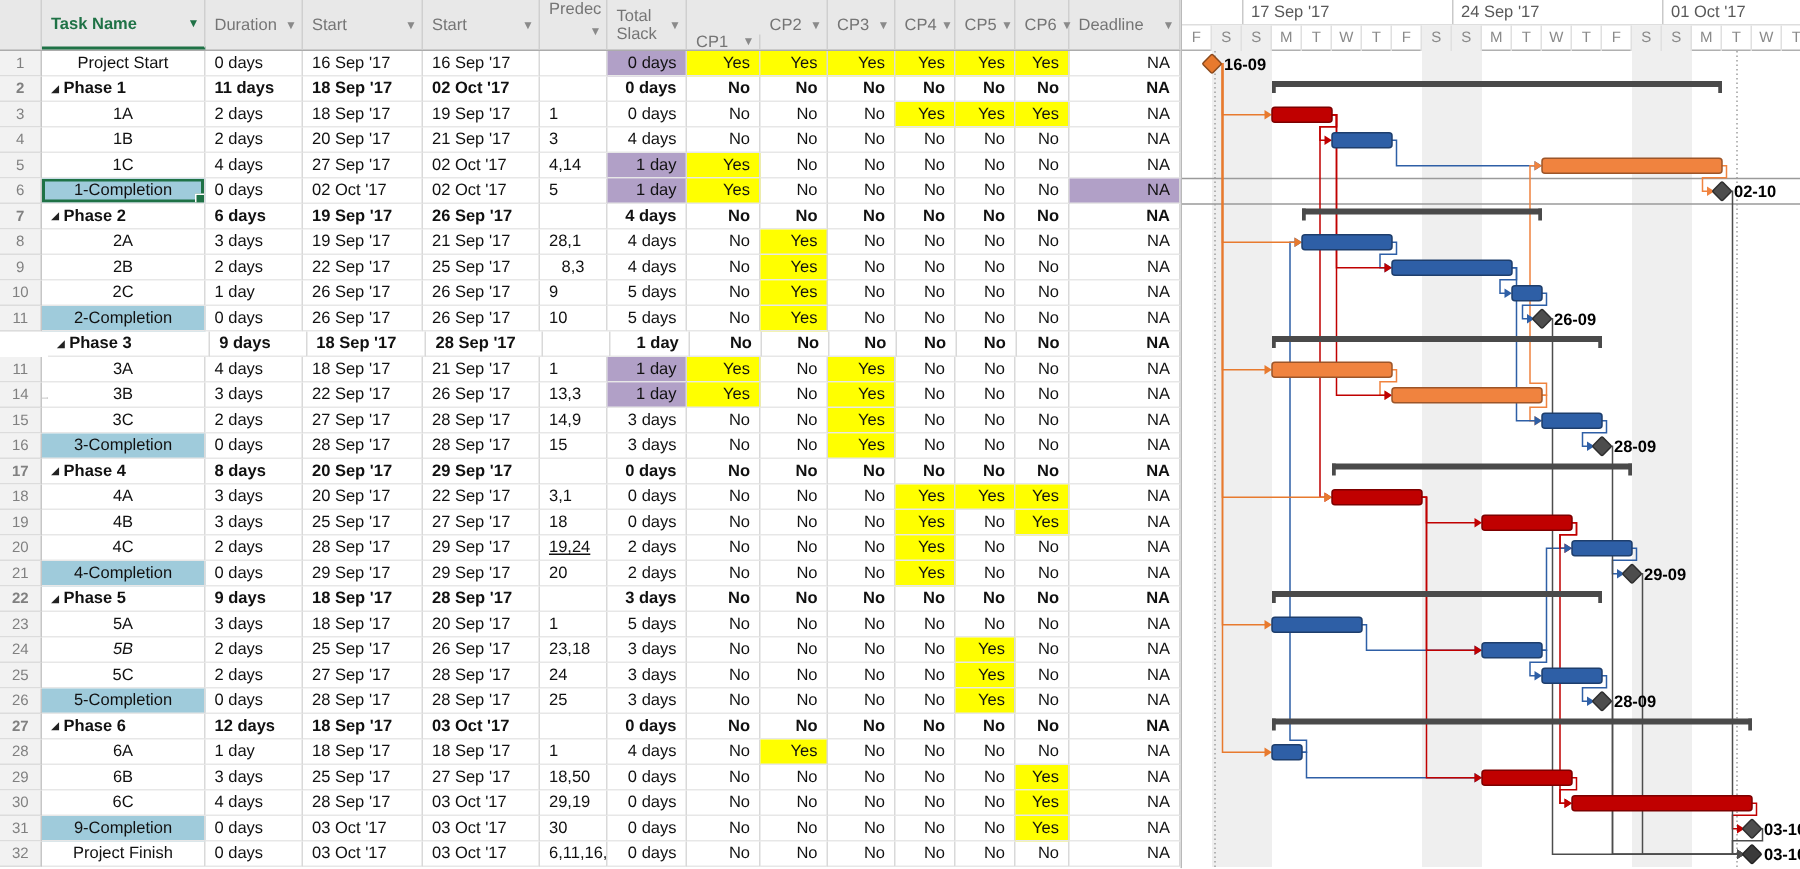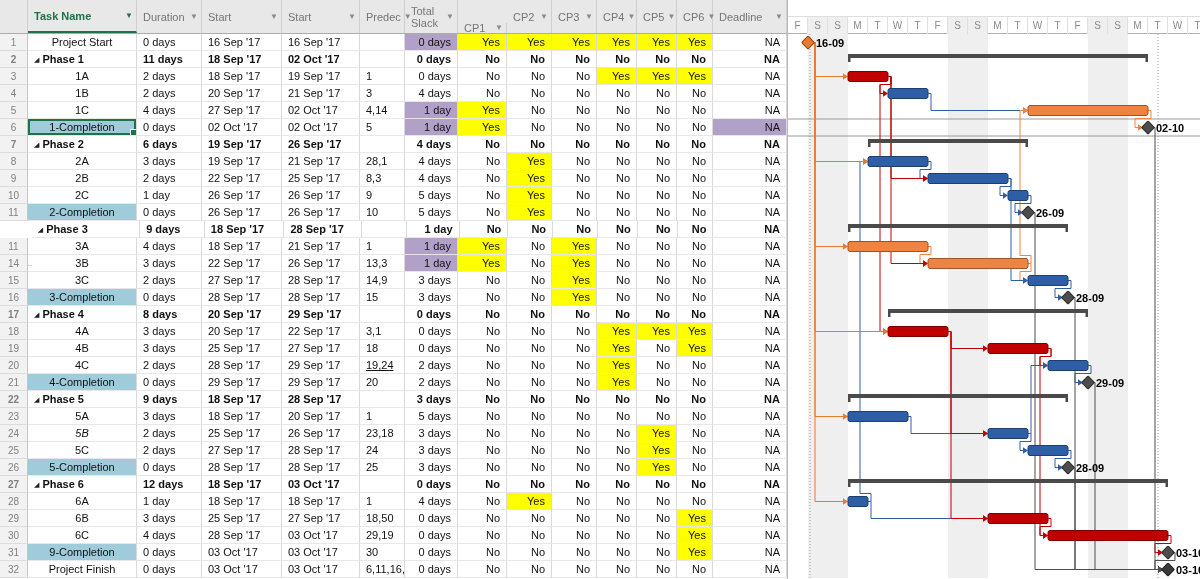--- a/index.html
+++ b/index.html
@@ -61,21 +61,21 @@
           <span class="harrow">▼</span>
         </div>
         <div class="th" style="width: 80px;">
           <span>Start</span>
           <span class="harrow">▼</span>
         </div>
         <div class="th" style="width: 78px;">
           <span>Start</span>
           <span class="harrow">▼</span>
         </div>
-        <div class="th" style="width: 45px;">
+        <div class="th" style="width: 45px; flex-direction: column;">
           <span>Predec</span>
           <span class="harrow">▼</span>
         </div>
         <div class="th" style="width: 53px;">
           <span>Total Slack</span>
           <span class="harrow">▼</span>
         </div>
         <div class="th" style="width: 49px; margin-top: 23px;">
           <span>CP1</span>
           <span class="harrow">▼</span>
@@ -233,21 +233,21 @@
           <div class="td right" style="width: 40px;">No</div>
           <div class="td right" style="width: 36px;">No</div>
           <div class="td right" style="width: 74px;">NA</div>
         </div>
         <div class="tr">
           <div class="td num" style="width: 28px;">9</div>
           <div class="td center" style="width: 109px;">2B</div>
           <div class="td " style="width: 65px;">2 days</div>
           <div class="td " style="width: 80px;">22 Sep '17</div>
           <div class="td " style="width: 78px;">25 Sep '17</div>
-          <div class="td " style="width: 45px;">8,3</div>
+          <div class="td " style="width: 45px; text-align: center;">8,3</div>
           <div class="td right" style="width: 53px;">4 days</div>
           <div class="td right" style="width: 49px;">No</div>
           <div class="td right yellow" style="width: 45px;">Yes</div>
           <div class="td right" style="width: 45px;">No</div>
           <div class="td right" style="width: 40px;">No</div>
           <div class="td right" style="width: 40px;">No</div>
           <div class="td right" style="width: 36px;">No</div>
           <div class="td right" style="width: 74px;">NA</div>
         </div>
         <div class="tr">
@@ -615,20 +615,25 @@
           <div class="td right" style="width: 45px;">No</div>
           <div class="td right" style="width: 40px;">No</div>
           <div class="td right" style="width: 40px;">No</div>
           <div class="td right" style="width: 36px;">No</div>
           <div class="td right" style="width: 74px;">NA</div>
         </div>
       </div>
   </div>
   <div class="gantt">
     <div class="ghead">
+      <div class="gweekrow">
+          <div class="gweek" style="left: 40px; width: 134px;">17 Sep '17</div>
+          <div class="gweek" style="left: 180px; width: 134px;">24 Sep '17</div>
+          <div class="gweek" style="left: 320px; width: 134px;">01 Oct '17</div>
+        </div>
       <div class="gdayrow">
           <div class="gday" style="left: 0px;">F</div>
           <div class="gday we" style="left: 20px;">S</div>
           <div class="gday we" style="left: 40px;">S</div>
           <div class="gday" style="left: 60px;">M</div>
           <div class="gday" style="left: 80px;">T</div>
           <div class="gday" style="left: 100px;">W</div>
           <div class="gday" style="left: 120px;">T</div>
           <div class="gday" style="left: 140px;">F</div>
           <div class="gday we" style="left: 160px;">S</div>

